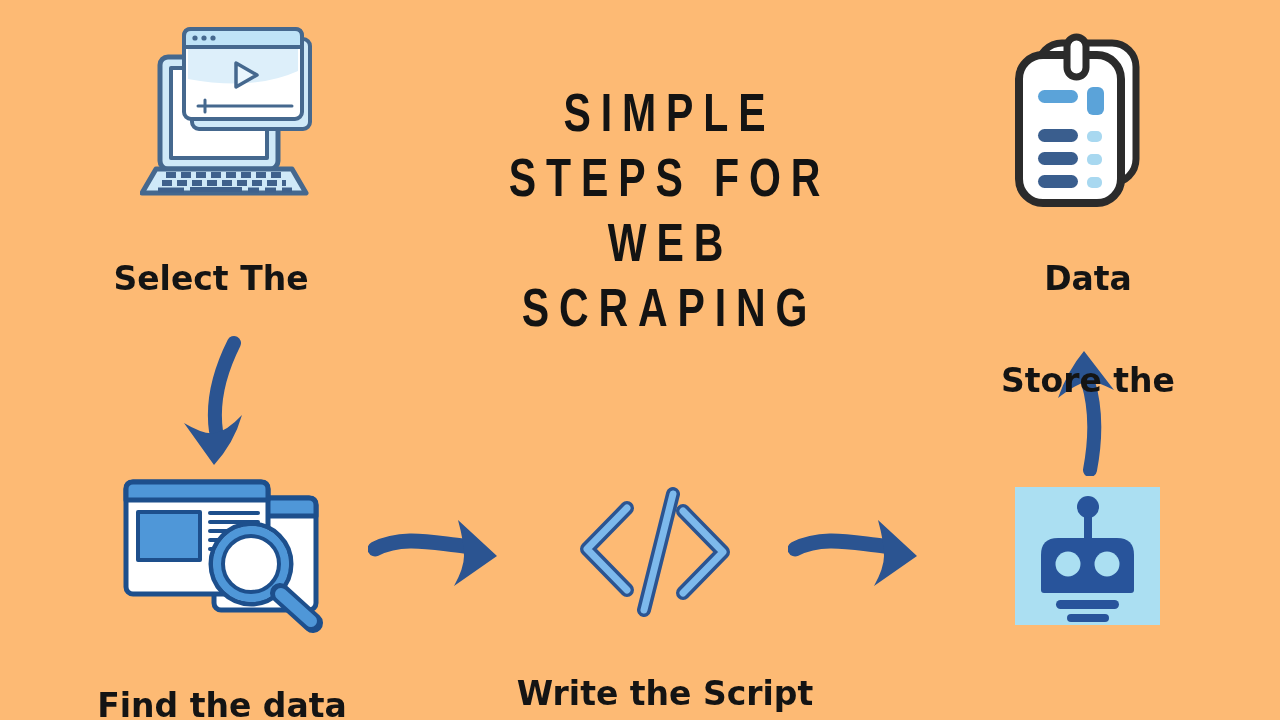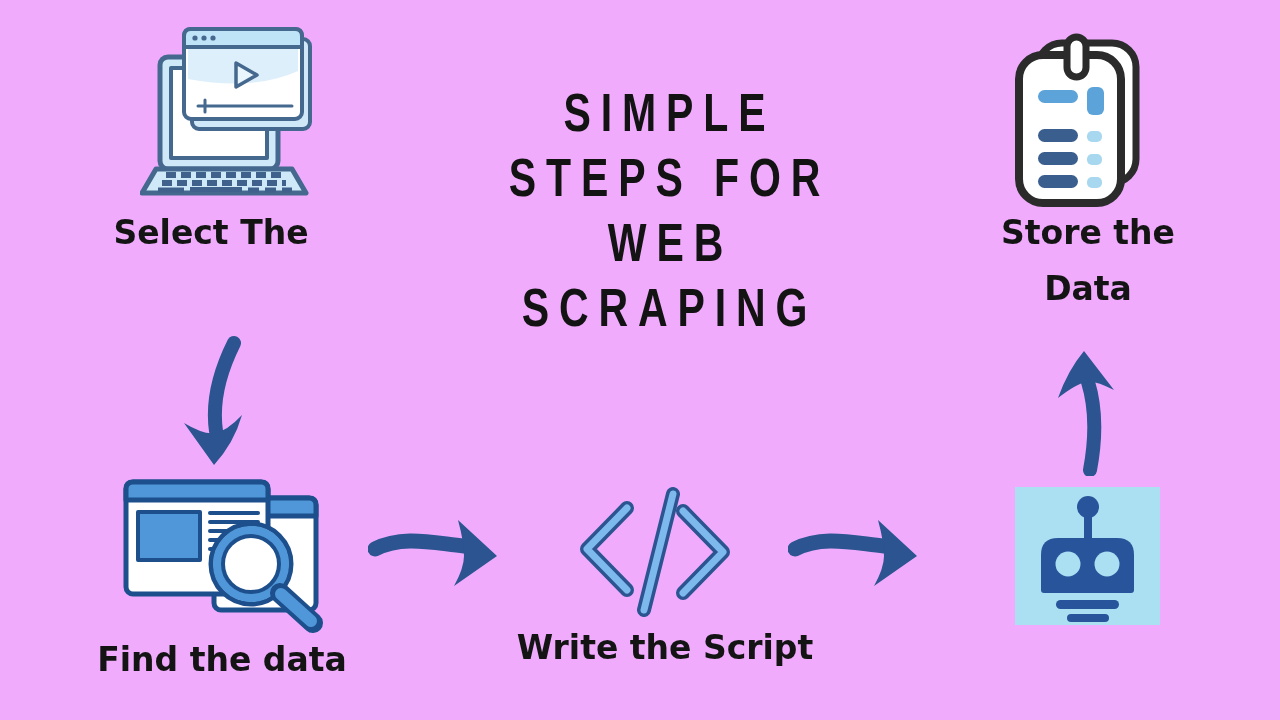--- a/index.html
+++ b/index.html
@@ -24,35 +24,35 @@
   
   .step-label{
     font-family:"DejaVu Sans",sans-serif;
     font-weight:700;
     font-size:33px;
     line-height:56px;
     color:#141414;
     text-align:center;
     white-space:nowrap;
   }
-  .step-label span{display:block;}
+  .step-label span{display:block;margin-top:46px;}
 
   .label-select{left:61px;top:205px;width:300px;}
   .label-store{left:938px;top:205px;width:300px;}
   .label-find{left:47px;top:632px;width:350px;}
   .label-write{left:490px;top:620px;width:350px;text-align:center;}
   .label-run{left:910px;top:620px;width:350px;}
 
   .robot-box{left:1015px;top:487px;width:145px;height:138px;background:#abdff2;}
   svg{display:block;}
 </style>
 </head>
 <body>
 
-<div class="canvas" style="background: #f0abfc;">
+<div class="canvas" style="background: #fdba74;">
 
   <div class="abs title">
     <div class="title-line" style="color: rgb(19, 19, 19);">SIMPLE</div>
     <div class="title-line" style="color: rgb(19, 19, 19);">STEPS FOR</div>
     <div class="title-line" style="color: rgb(19, 19, 19);">WEB</div>
     <div class="title-line" style="color: rgb(19, 19, 19);">SCRAPING</div>
   </div>
 
   <svg class="abs" style="left:140px;top:25px" width="185" height="175" viewBox="0 0 185 175">
     <g stroke-linejoin="round" stroke-linecap="round">
@@ -169,17 +169,17 @@
       <rect x="79" y="54" width="17" height="28" rx="6" fill="#5ba3d9"></rect>
       <rect x="30" y="96" width="40" height="13" rx="6.5" fill="#3a5e8e"></rect>
       <rect x="79" y="98" width="15" height="11" rx="5" fill="#a8d8f0"></rect>
       <rect x="30" y="119" width="40" height="13" rx="6.5" fill="#3a5e8e"></rect>
       <rect x="79" y="121" width="15" height="11" rx="5" fill="#a8d8f0"></rect>
       <rect x="30" y="142" width="40" height="13" rx="6.5" fill="#3a5e8e"></rect>
       <rect x="79" y="144" width="15" height="11" rx="5" fill="#a8d8f0"></rect>
     </g>
   </svg>
   <div class="abs step-label label-store" style="color: rgb(20, 20, 20);">
+    <span>Data</span>
     <span>Store the</span>
-    <span>Data</span>
   </div>
 
 </div>
 
 </body></html>

